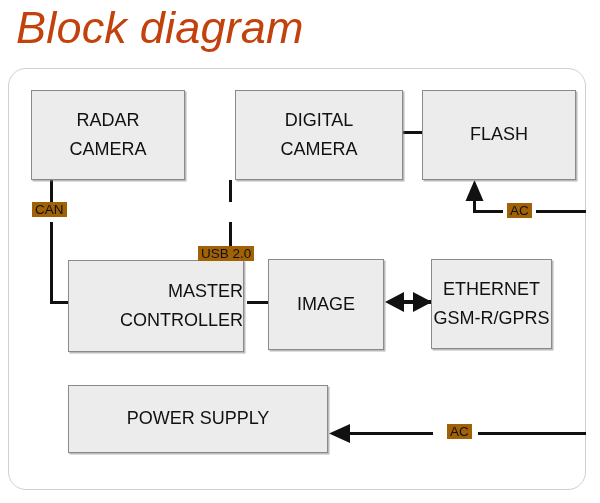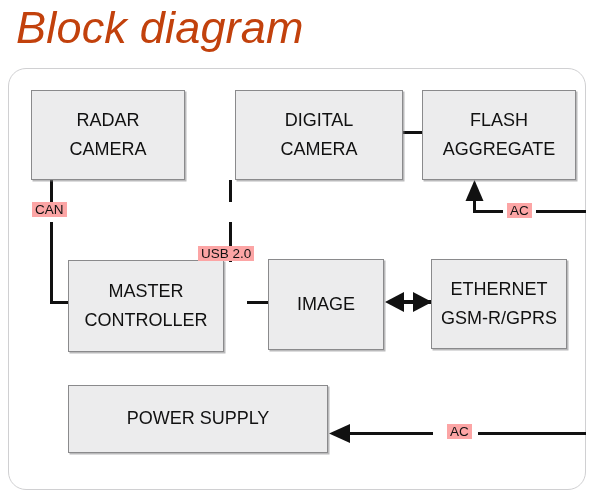--- a/index.html
+++ b/index.html
@@ -52,21 +52,21 @@
   .node .ln{display:block;}
 
   .conn{position:absolute;background:#111111;}
   .conn.h{height:3px;}
   .conn.v{width:3px;}
 
   .edge-label{
     position:absolute;
     font-size:13.5px;
     color:#111111;
-    background:#fca5a5;
+    background:#a16207;
     padding:0 3px;
     white-space:nowrap;
     text-align:center;
   }
 
   svg.arrows{
     position:absolute;
     left:0; top:0;
     width:600px; height:503px;
     overflow:visible;
@@ -122,33 +122,32 @@
     <span class="ln">CAMERA</span>
   </div>
 
   <div class="node" style="left:212px; top:90px; width:168px; height:90px;margin-left:23px;">
     <span class="ln">DIGITAL</span>
     <span class="ln">CAMERA</span>
   </div>
 
   <div class="node" style="left:422px; top:90px; width:154px; height:90px;">
     <span class="ln">FLASH</span>
-    <span class="ln">AGGREGATE</span>
   </div>
 
-  <div class="node" style="left:68px; top:260px; width:156px; height:92px;">
+  <div class="node" style="left:68px; top:260px; width:176px; height:92px;align-items:flex-end;">
     <span class="ln">MASTER</span>
     <span class="ln">CONTROLLER</span>
   </div>
 
   <div class="node" style="left:268px; top:259px; width:116px; height:91px;">
     <span class="ln">IMAGE</span>
   </div>
 
-  <div class="node" style="left:431px; top:259px; width:136px; height:90px;">
+  <div class="node" style="left:431px; top:259px; width:121px; height:90px;">
     <span class="ln">ETHERNET</span>
     <span class="ln">GSM-R/GPRS</span>
   </div>
 
   <div class="node" style="left:68px; top:385px; width:260px; height:68px;">
     <span class="ln">POWER SUPPLY</span>
   </div>
 
   <div class="edge-label" style="left:32px; top:202px;">CAN</div>
 

